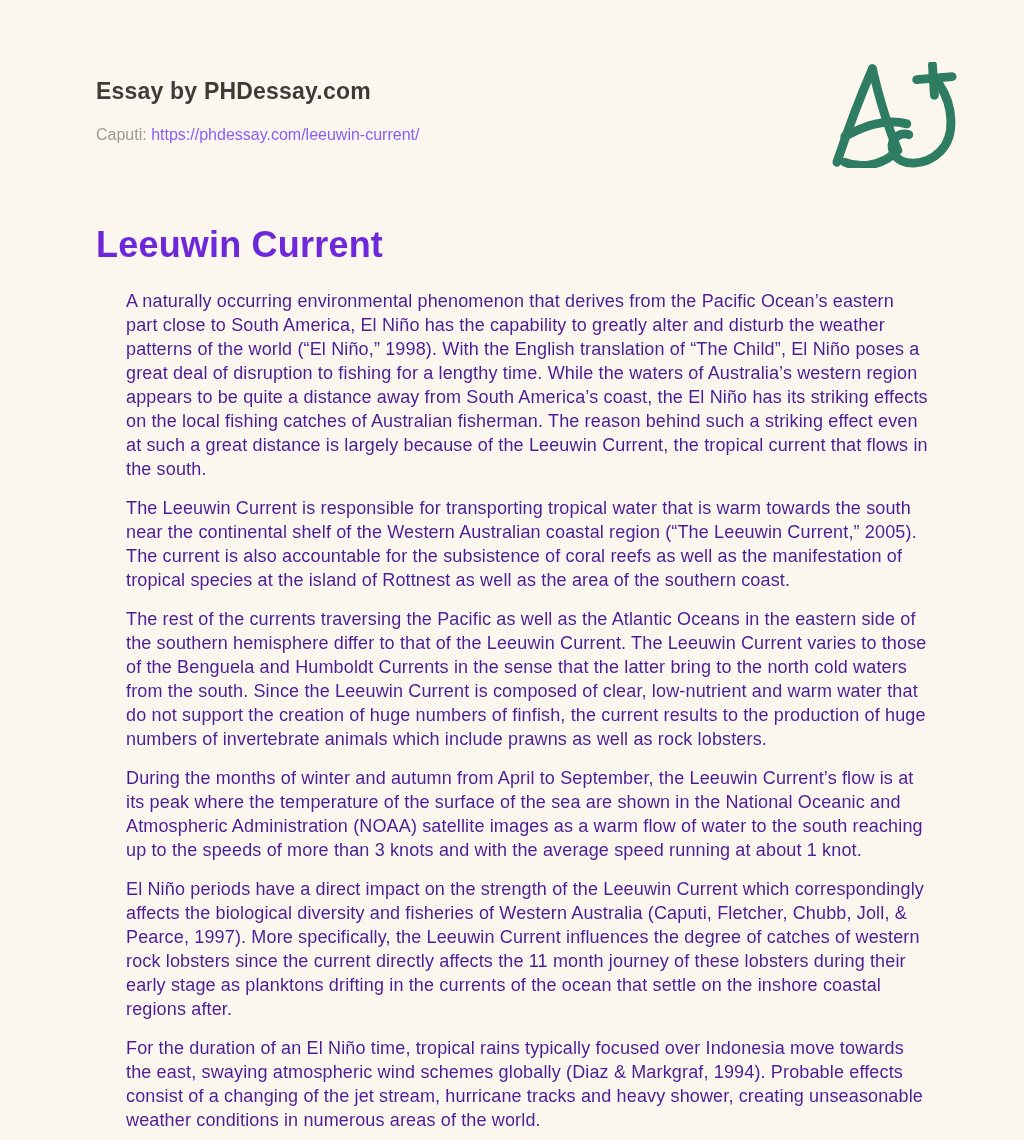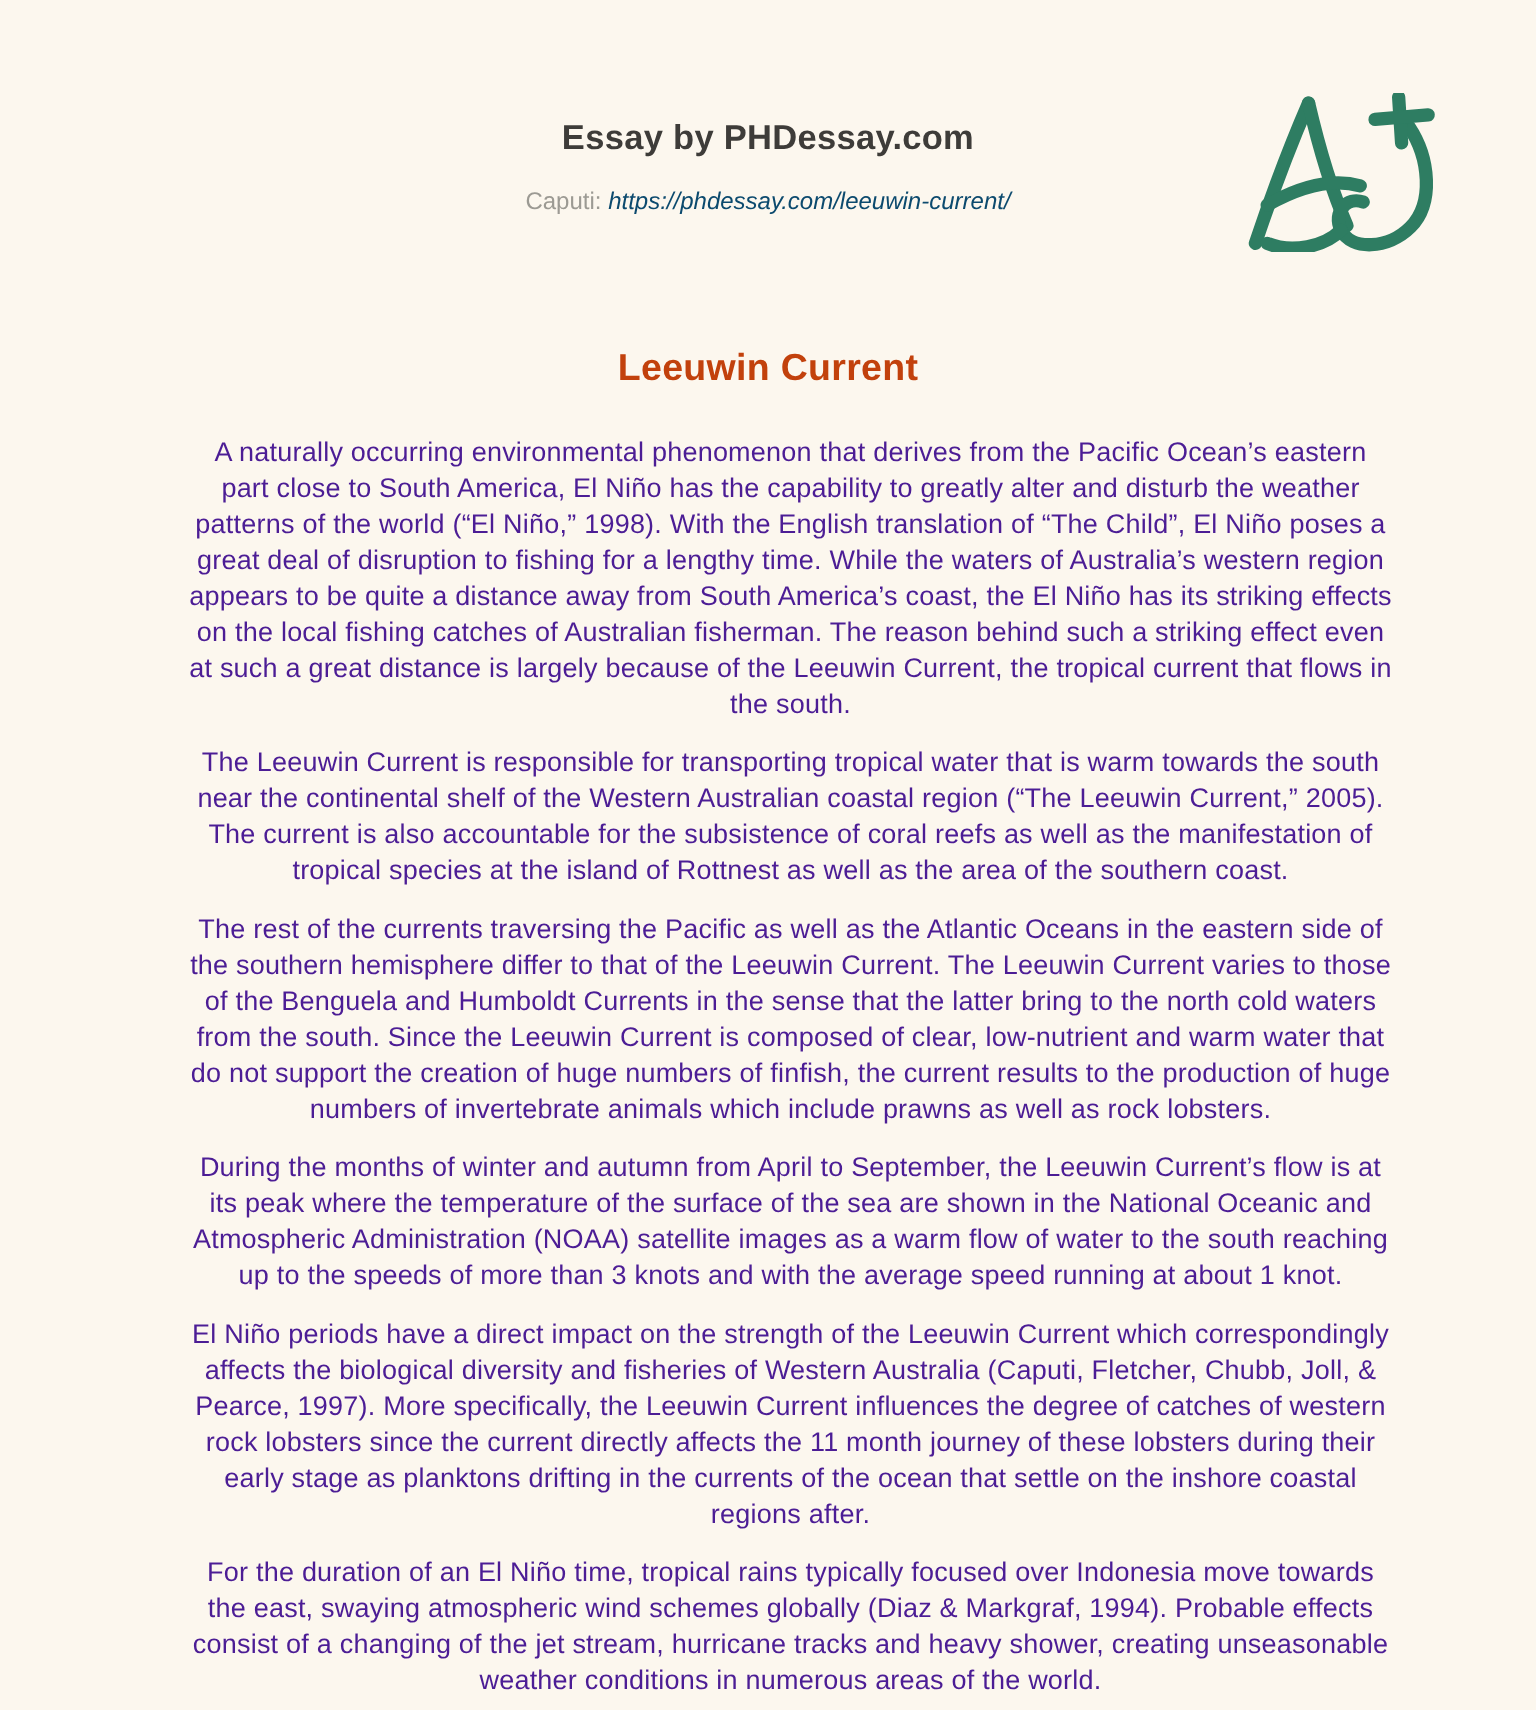--- a/index.html
+++ b/index.html
@@ -8,57 +8,55 @@
     height: 1140px;
     overflow: hidden;
     background: #FCF7EE;
     font-family: "Liberation Sans", sans-serif;
   }
   .page {
     position: relative;
     width: 1024px;
     height: 1084px;
     background: #FCF7EE;
-    text-align: center;
   }
   .container {
     position: relative;
     padding: 78px 96px 0 96px;
   }
   .header-title {
     font-size: 23px;
     font-weight: 700;
     color: #3E3C39;
     letter-spacing: 0.2px;
     line-height: 26px;
   }
   .source-line {
     margin-top: 22px;
     font-size: 16px;
     line-height: 18px;
     color: #9C9A93;
   }
   .source-line a {
-    color: #0c4a6e;
+    color: #8b5cf6;
     text-decoration: none;
-    font-style: italic;
   }
   .logo-wrap {
     position: absolute;
     top: 62px;
     right: 64px;
     width: 128px;
     height: 106px;
   }
   .logo-wrap svg { width: 100%; height: 100%; display: block; }
   .essay-title {
     margin-top: 84px;
-    font-size: 25px;
+    font-size: 36px;
     font-weight: 700;
-    color: #c2410c;
+    color: #6d28d9;
     line-height: 34px;
     letter-spacing: 0.2px;
   }
   .essay-body {
     margin-top: 27px;
   }
   .essay-body p {
     font-size: 18px;
     line-height: 24px;
     color: #4c1d95;

